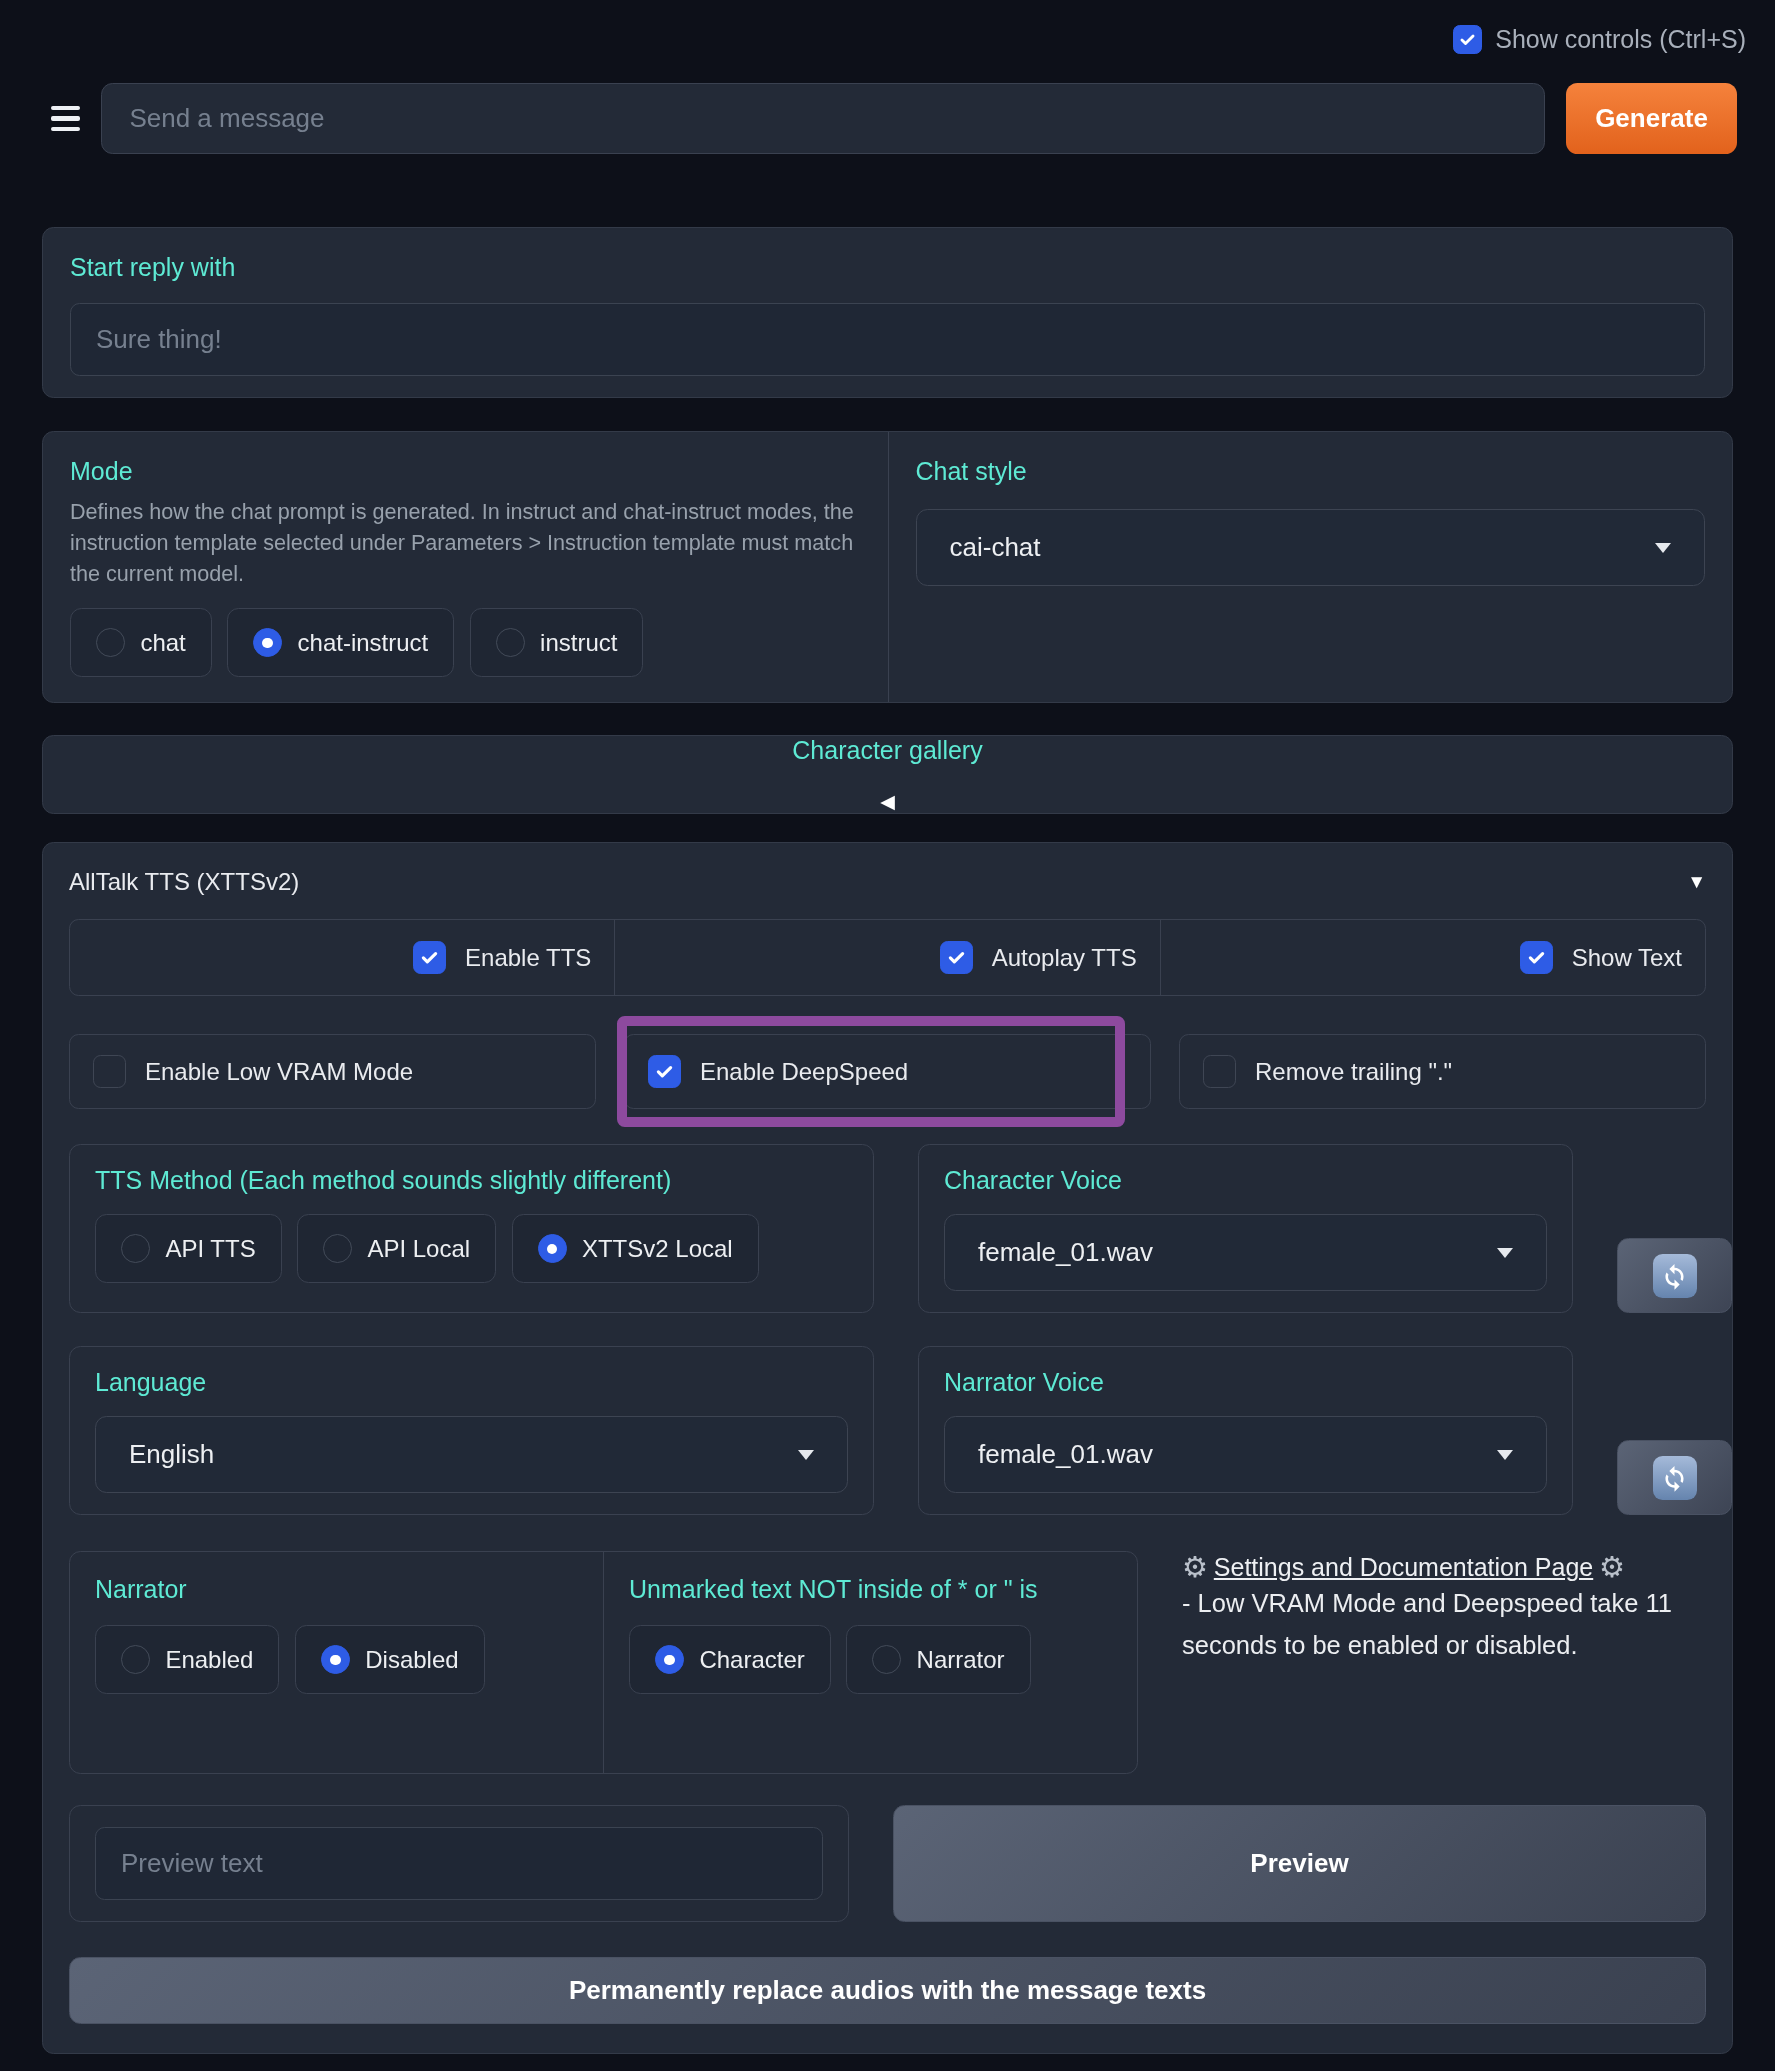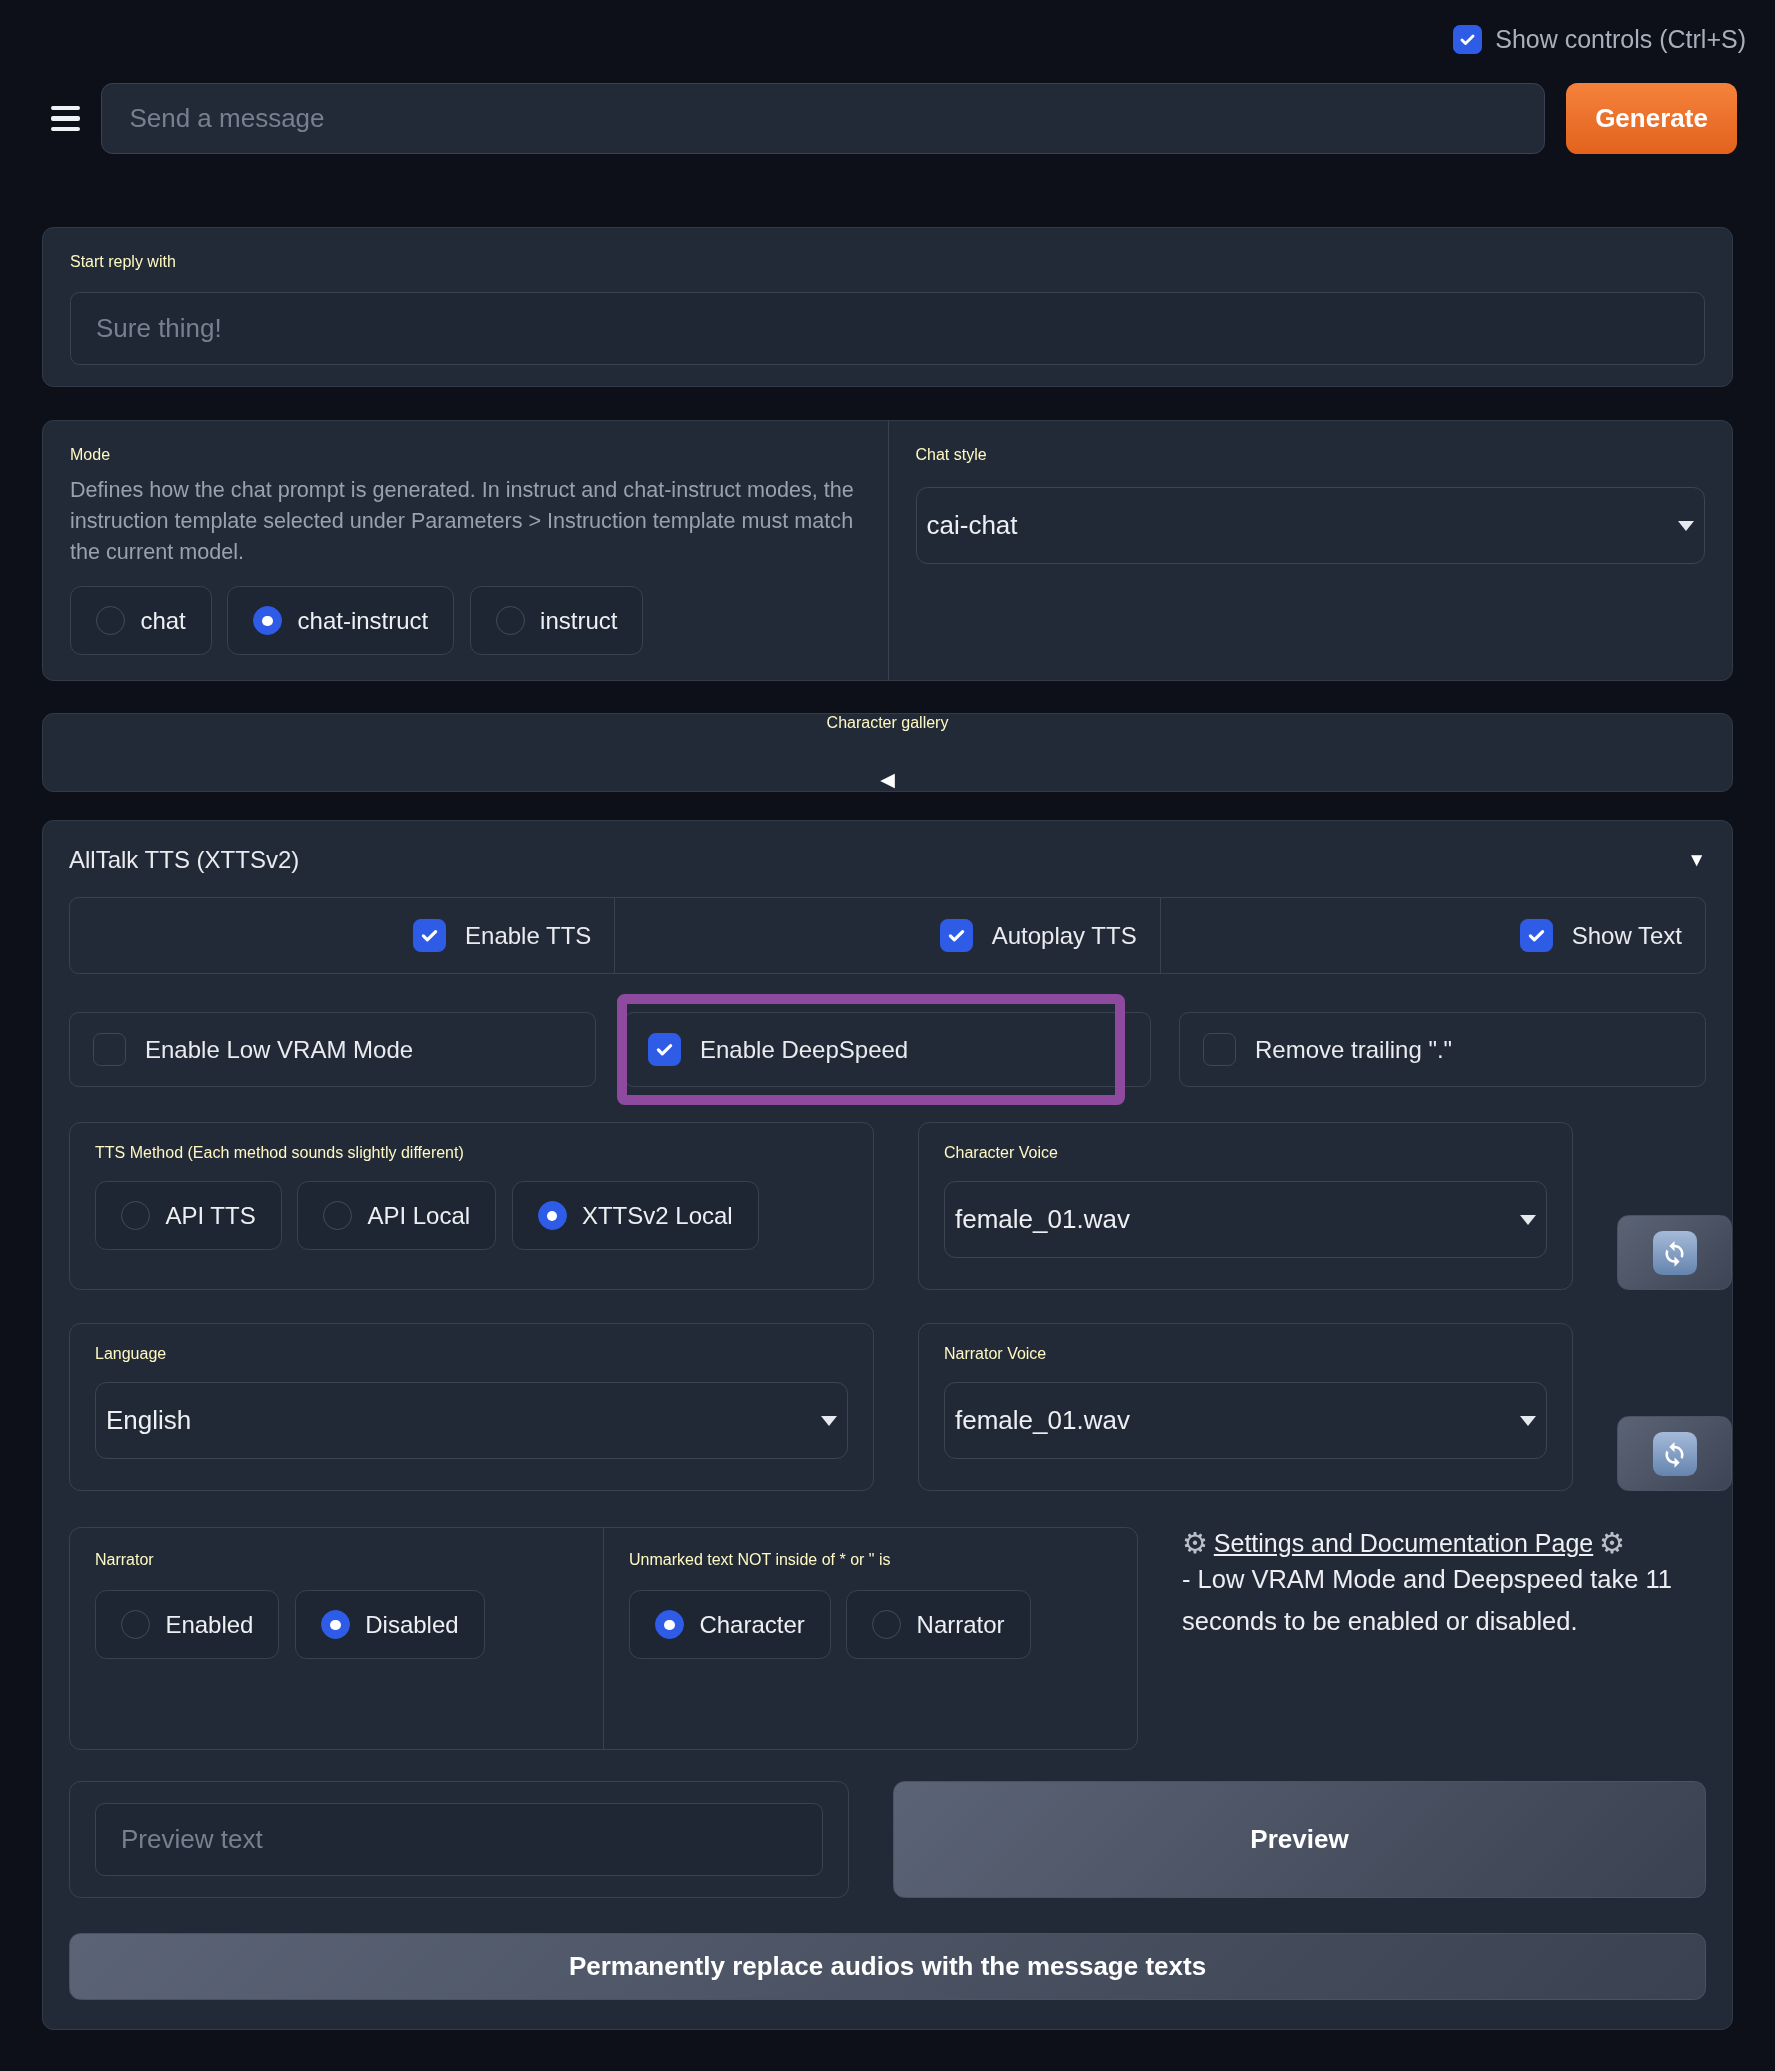--- a/index.html
+++ b/index.html
@@ -15,42 +15,42 @@
   .hamburger { display:flex; flex-direction:column; gap:5.8px; margin-left:13.4px; cursor:pointer; }
   .hamburger i { display:block; width:29px; height:4.8px; background:#eef1f5; border-radius:1.9px; }
   .msg-input { flex:1; height:71px; background:#232a37; border:1px solid #3a4150; border-radius:11.5px;
                padding:0 27px; font-size:26px; color:#bef264; outline:none; font-family:inherit; }
   .msg-input::placeholder { color:#76808f; }
   .btn-generate { width:171px; height:71px; border:none; border-radius:11.5px; cursor:pointer;
                   background:linear-gradient(180deg,#f5823c,#e2621c); color:#fff; font-size:26px; font-weight:bold; font-family:inherit; }
 
   
   .panel { margin:0 42px; background:#232a37; border:1px solid #333a48; border-radius:11.5px; }
-  .lbl { font-size:16px; color:#fef9c3; }
+  .lbl { font-size:25px; color:#5eead4; }
   .text-input { width:100%; height:73px; background:#1f2735; border:1px solid #3b4351; border-radius:9.6px;
                 padding:0 25px; font-size:26px; color:#e9ebef; outline:none; font-family:inherit; }
   .text-input::placeholder { color:#76808f; }
 
   .start-panel { margin-top:73px; padding:25px 27px 21px 27px; }
   .start-panel .text-input { margin-top:21px; }
 
   
   .split-panel { margin-top:33px; display:flex; min-height:254px; }
   .split-panel .col { padding:25px 27px; }
   .mode-col { flex:0 0 50%; }
   .style-col { flex:1; border-left:1px solid #3a4150; }
   .desc { margin-top:9.6px; color:#98a1ac; font-size:21.6px; line-height:1.45; max-width:797px; }
   .pill-row { display:flex; gap:15.4px; margin-top:19px; flex-wrap:wrap; }
   .pill { display:inline-flex; align-items:center; gap:15.4px; height:69px; padding:0 25px;
           background:#1f2633; border:1px solid #3a4150; border-radius:11.5px; font-size:24px; color:#edeff2; cursor:pointer; }
   .radio { width:29px; height:29px; border-radius:50%; border:1.9px solid #434b59; flex-shrink:0; position:relative; }
   .radio.on { background:#2e5ce6; border-color:#2e5ce6; }
   .radio.on::after { content:""; position:absolute; inset:0; margin:auto; width:10.6px; height:10.6px; border-radius:50%; background:#fff; }
   .dropdown { margin-top:23px; height:77px; background:#212937; border:1px solid #3d4452; border-radius:11.5px;
-              display:flex; align-items:center; justify-content:space-between; padding:0 10px; font-size:26px; color:#edeff2; cursor:pointer;text-align:center; }
+              display:flex; align-items:center; justify-content:space-between; padding:0 33px; font-size:26px; color:#edeff2; cursor:pointer;text-align:center; }
   .caret { width:0; height:0; border-left:8.6px solid transparent; border-right:8.6px solid transparent; border-top:10.6px solid #e6e9ee; }
 
   
   .gallery-panel { margin-top:32px; height:79px; display:flex; align-items:center; justify-content:space-between;
                    padding:0 27px; cursor:pointer;flex-direction:column; }
   .tri { font-size:19px; color:#fff; }
 
   
   .alltalk-panel { margin-top:28px; padding:25px 26px 29px 26px; }
   .panel-head { display:flex; align-items:center; justify-content:space-between; font-size:24px; margin-bottom:23px; cursor:pointer; }

